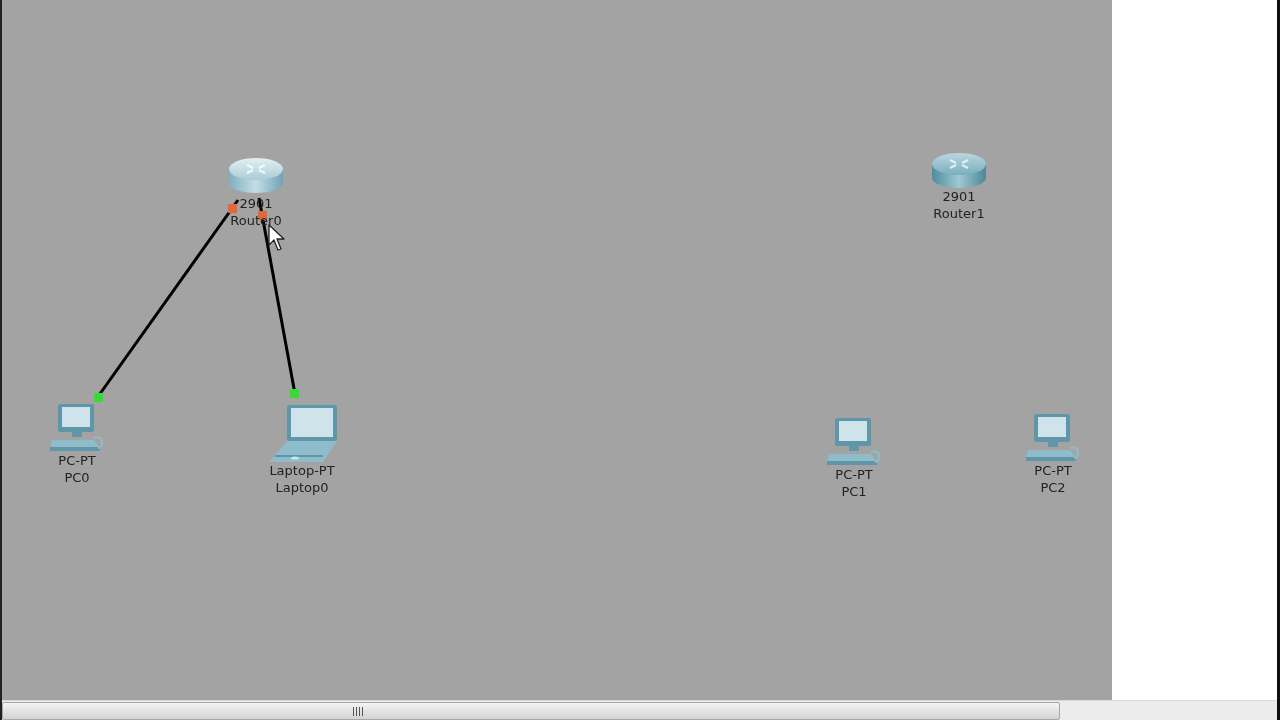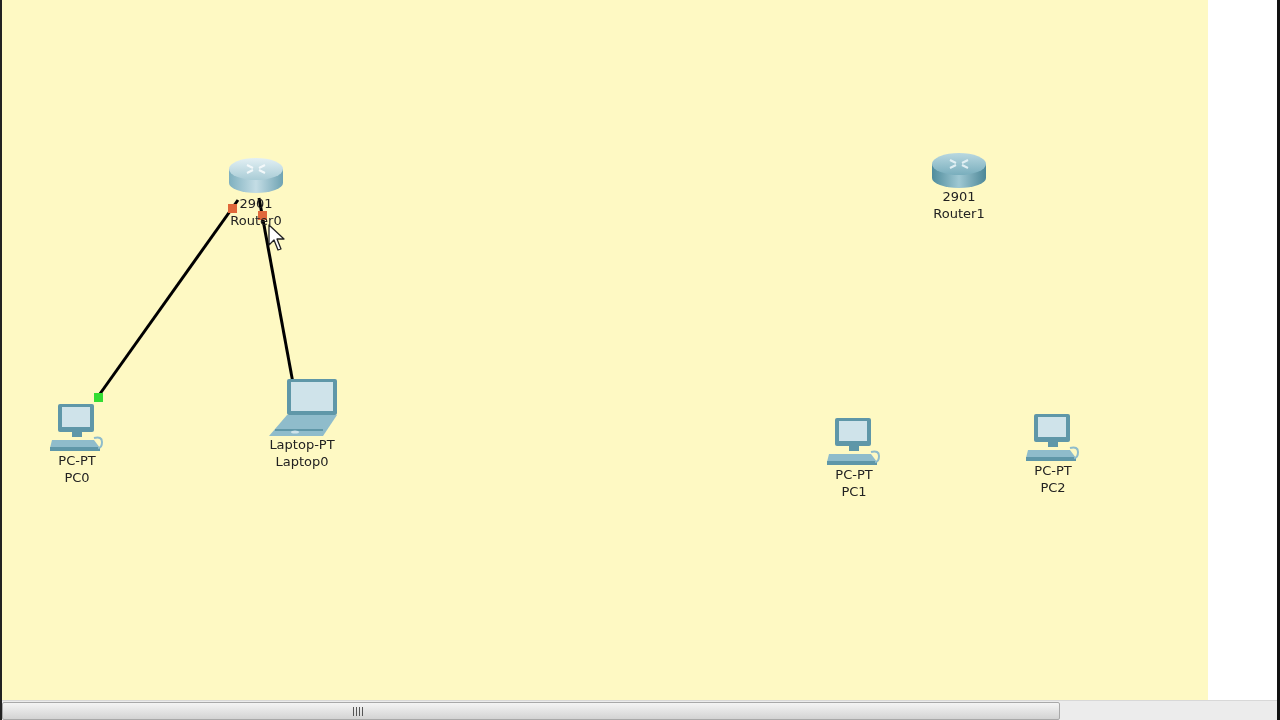--- a/index.html
+++ b/index.html
@@ -2,22 +2,22 @@
 <html><head>
   <meta charset="utf-8">
   <style>
     html, body { margin: 0; padding: 0; }
     body {
       width: 1280px; height: 720px; overflow: hidden; position: relative;
       background: #ffffff;
       font-family: "DejaVu Sans", sans-serif;
     }
     .workspace {
-      position: absolute; left: 0; top: 0; width: 1208px; height: 700px;
-      background: #fef9c3;
+      position: absolute; left: 0; top: 0; width: 1112px; height: 700px;
+      background: #a3a3a3;
     }
     .edge-left { position: absolute; left: 0; top: 0; width: 2px; height: 720px; background: #222; }
     .edge-right { position: absolute; right: 0; top: 0; width: 3px; height: 720px; background: #111; }
     .links { position: absolute; left: 0; top: 0; width: 1280px; height: 700px; pointer-events: none; }
     .device { position: absolute; text-align: center; cursor: pointer; }
     .device .icon { display: block; margin: 0 auto; }
     .device .label {
       display: block; font-size: 13px; line-height: 17px; color: #222;
       font-family: "DejaVu Sans", sans-serif; white-space: nowrap;
     }
@@ -103,21 +103,21 @@
       <rect x="14" y="5" width="28" height="20" fill="#cfe3ea"></rect>
       <rect x="24" y="30" width="10" height="5" fill="#5f97a8"></rect>
       <path d="M4 38 L46 38 L52 46 L2 46 Z" fill="#8fbccb"></path>
       <rect x="2" y="45" width="50" height="4" fill="#5f97a8"></rect>
       <path d="M46 36 Q54 34 54 40 Q54 46 50 46" stroke="#8fbccb" stroke-width="2" fill="none"></path>
     </svg>
     <span class="label" style="margin-top:-2px;">PC-PT</span>
     <span class="label">PC0</span>
   </div>
 
-  <div class="device" style="left:262px; top:378px; width:80px;text-align:center;">
+  <div class="device" style="left:262px; top:404px; width:80px;text-align:center;">
     <svg class="icon" width="74" height="60" viewBox="0 0 74 60">
       <rect x="22" y="1" width="50" height="36" rx="2" fill="#5f97a8"></rect>
       <rect x="26" y="4" width="42" height="29" fill="#cfe3ea"></rect>
       <path d="M22 37 L72 37 L58 58 L4 58 Z" fill="#8fbccb"></path>
       <path d="M10 52 L58 52" stroke="#5f97a8" stroke-width="2"></path>
       <ellipse cx="30" cy="54" rx="4" ry="1.6" fill="#cfe3ea"></ellipse>
     </svg>
     <span class="label" style="margin-top:-2px;">Laptop-PT</span>
     <span class="label">Laptop0</span>
   </div>

